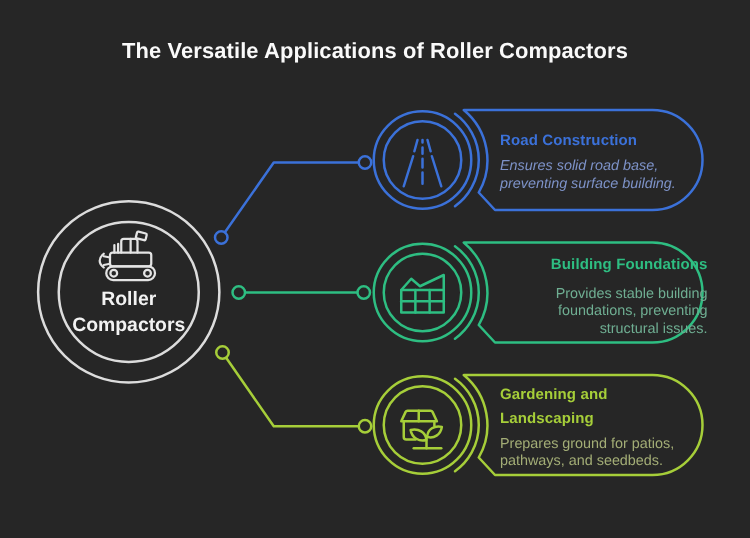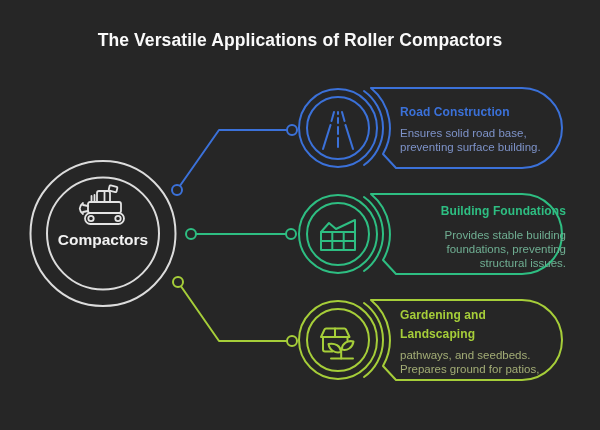--- a/index.html
+++ b/index.html
@@ -30,21 +30,21 @@
   .card-title { font-size:12px; font-weight:bold; line-height:20px; letter-spacing:0.1px; }
   .card-desc { font-size:11.5px; line-height:13.9px; }
   #card1-text { top:102px; }
   #card1-text .card-desc { margin-top:5px; }
   #card2-text { top:201px;text-align:right; }
   #card2-text .card-desc { margin-top:8px; }
   #card3-text { top:306px; }
   #card3-text .card-title { line-height:19.3px; }
   #card3-text .card-desc { margin-top:4.5px; }
   .road .card-title { color:#3B71D9; }
-  .road .card-desc { color:#7E93C9; }
+  .road .card-desc { color:#7E93C9;font-style:italic; }
   .building .card-title { color:#2EBE82; }
   .building .card-desc { color:#6FAE92; }
   .gardening .card-title { color:#A6CE39; }
   .gardening .card-desc { color:#A3AD76; }
 </style>
 </head>
 <body>
 
 <div class="canvas">
 
@@ -127,20 +127,21 @@
         <path d="M 3.2 18.5 L 3.2 9"></path>
         <path d="M 3 12 C -2.5 13.5 -8.5 10.5 -9.5 4 C -3 2.5 2.5 6 3 11.5 Z"></path>
         <path d="M 3.8 9.5 C 9 11 14.5 8 15.5 1.5 C 9.5 0 4.2 3.5 3.8 9 Z"></path>
       </g>
     </g>
   </svg>
 
   <div class="main-title">The Versatile Applications of Roller Compactors</div>
 
   <div class="hub-label">
+    <div>Roller</div>
     <div>Compactors</div>
   </div>
 
   <div class="card-text road" id="card1-text">
     <div class="card-title">Road Construction</div>
     <div class="card-desc">
       <div>Ensures solid road base,</div>
       <div>preventing surface building.</div>
     </div>
   </div>
@@ -153,18 +154,18 @@
       <div>structural issues.</div>
     </div>
   </div>
 
   <div class="card-text gardening" id="card3-text">
     <div class="card-title">
       <div>Gardening and</div>
       <div>Landscaping</div>
     </div>
     <div class="card-desc">
+      <div>Prepares ground for patios,</div>
       <div>pathways, and seedbeds.</div>
-      <div>Prepares ground for patios,</div>
     </div>
   </div>
 
 </div>
 
 </body></html>

